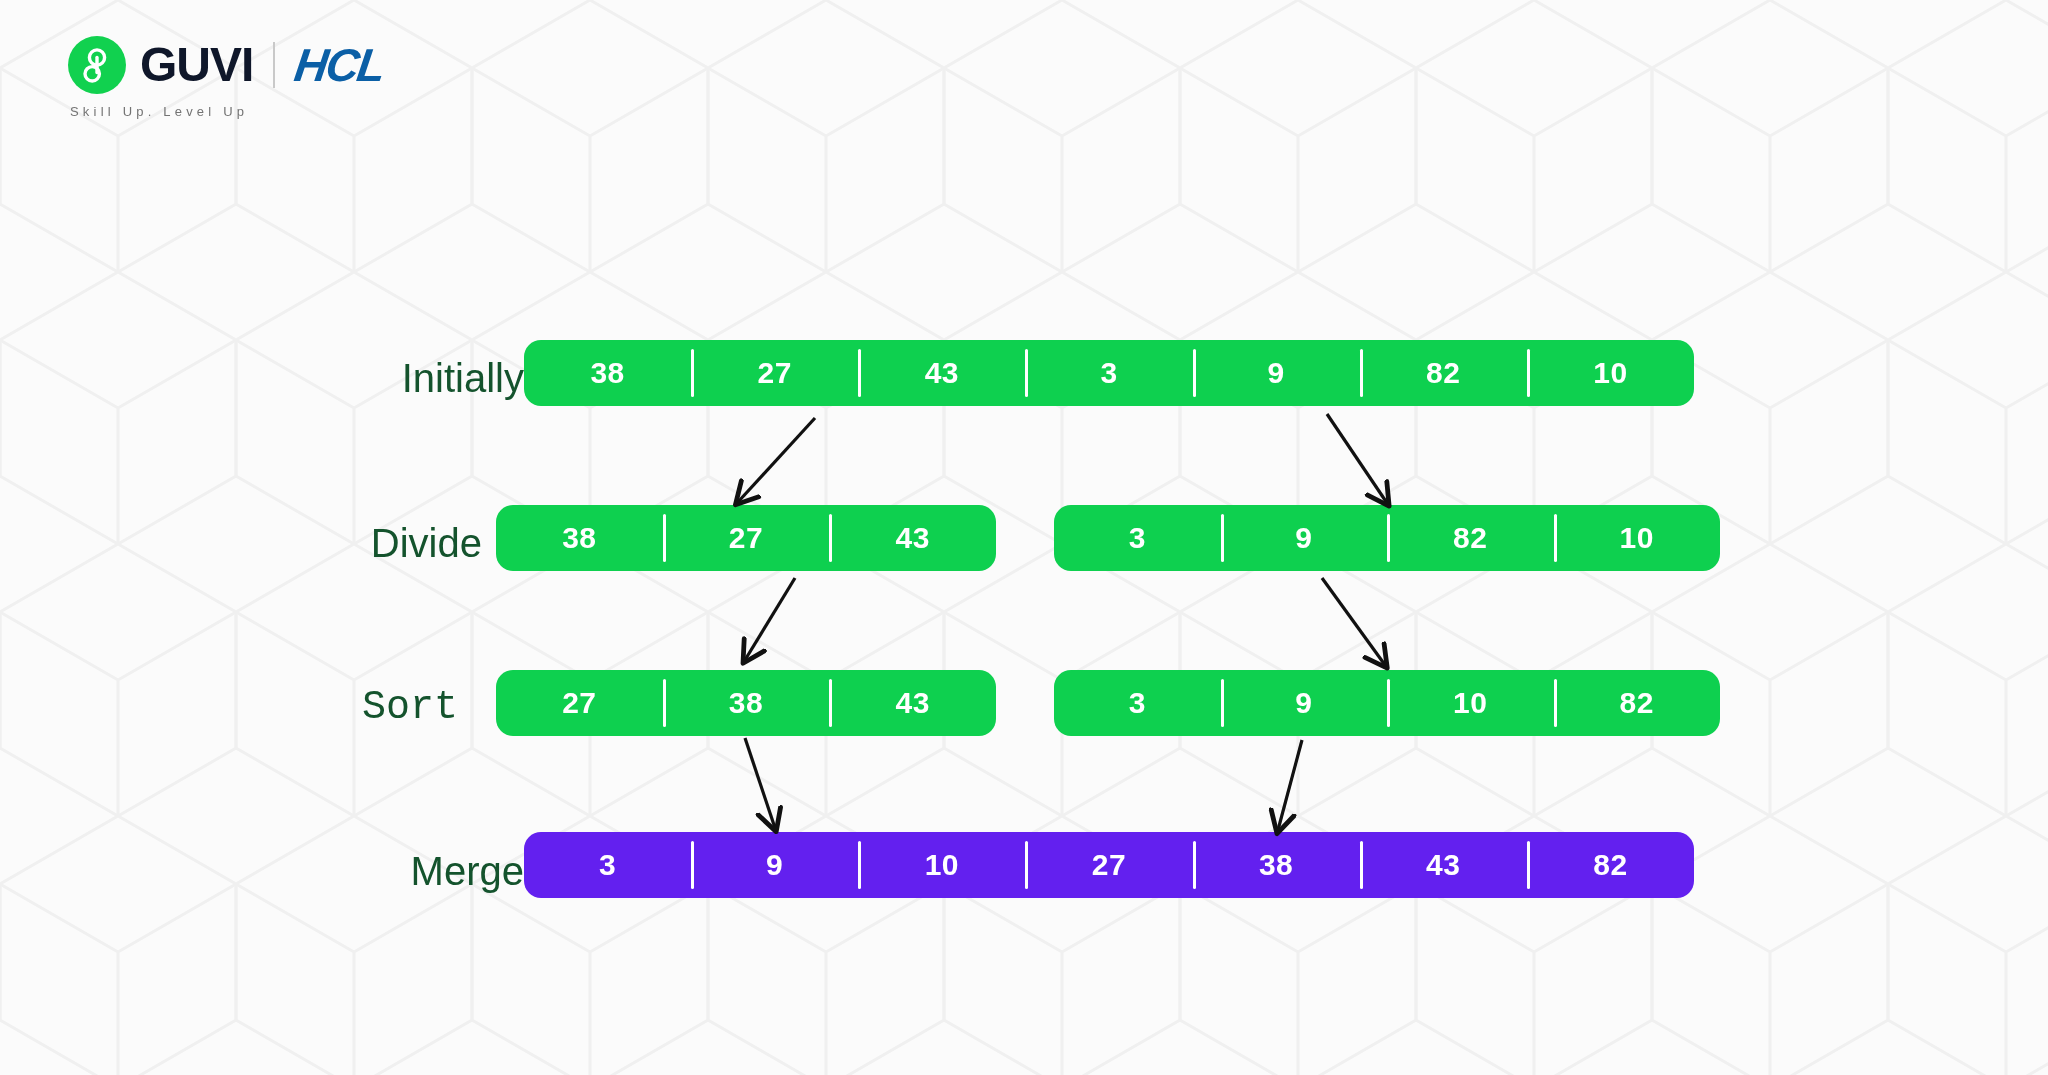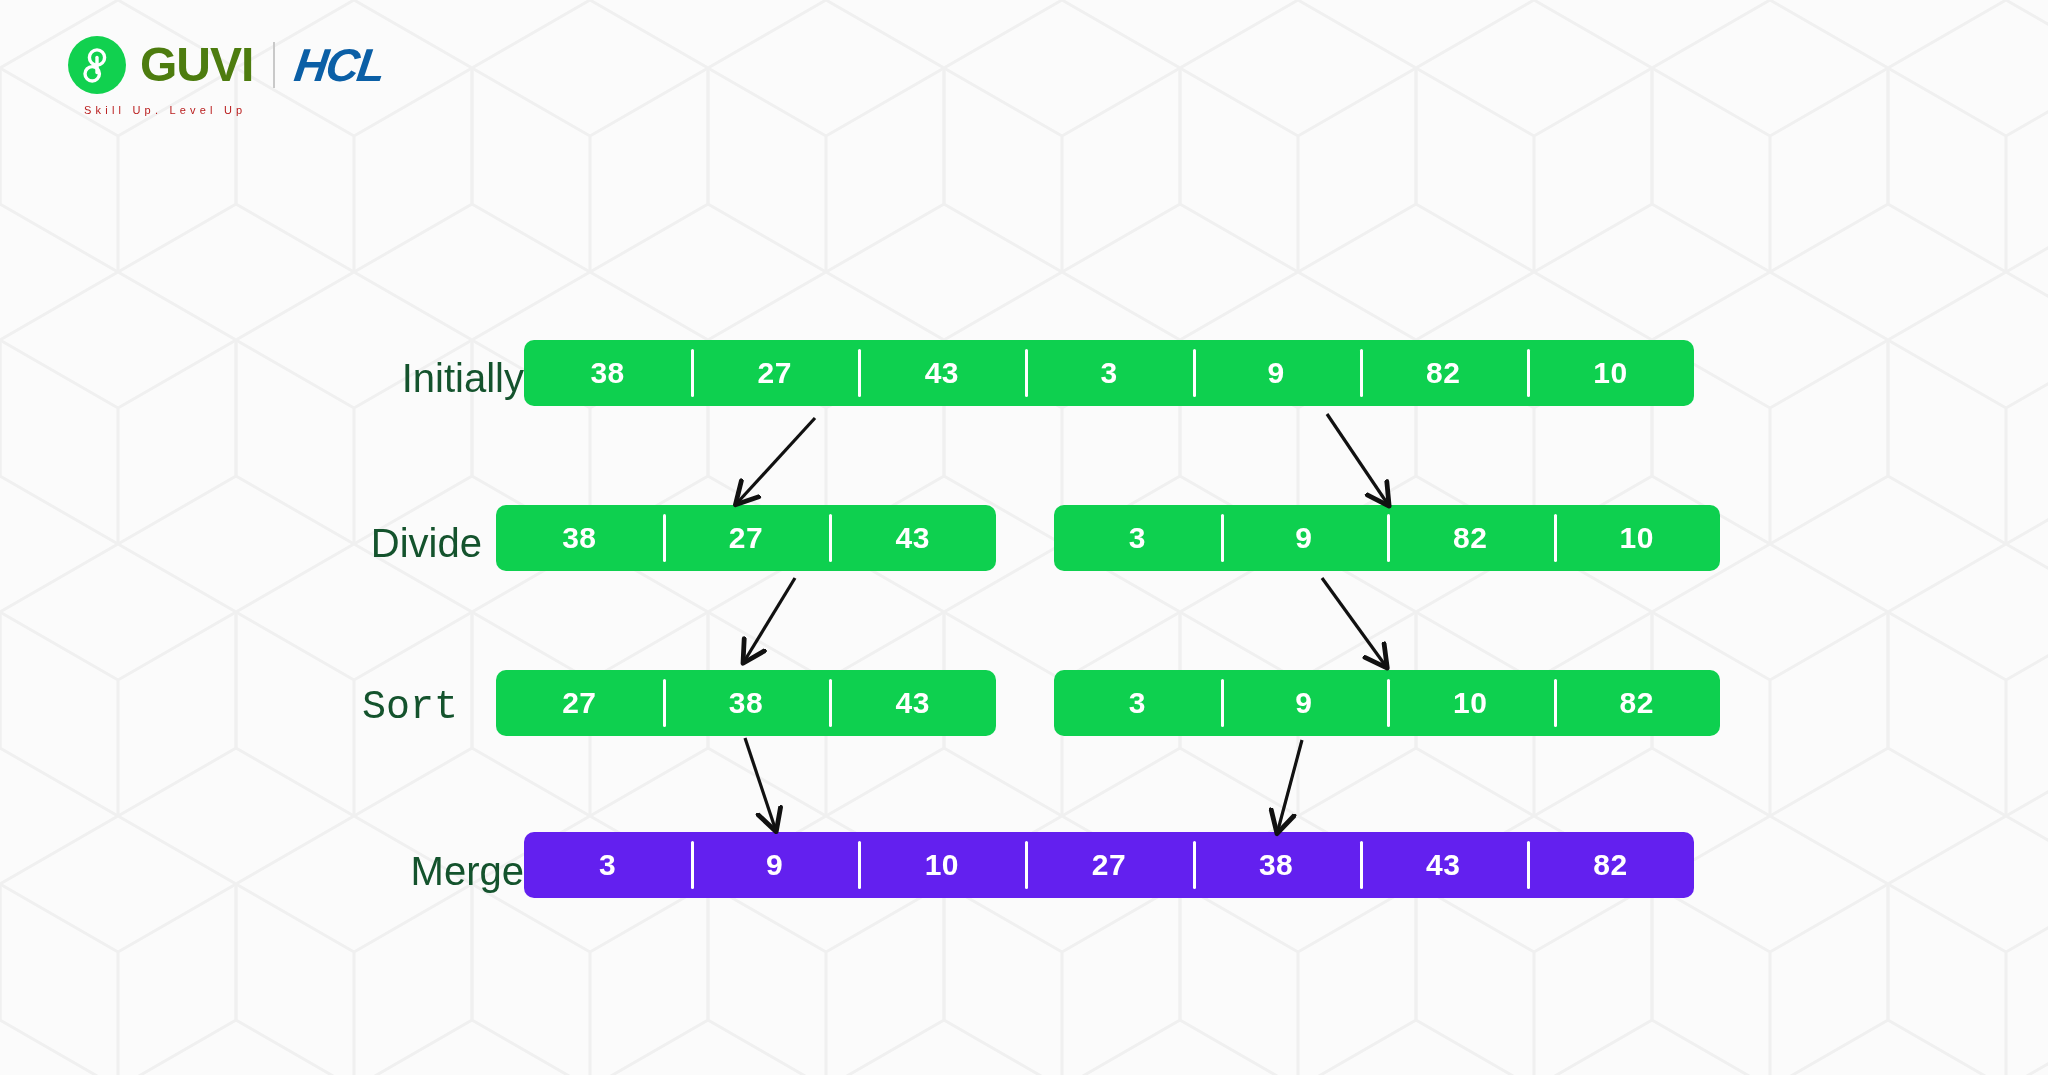--- a/index.html
+++ b/index.html
@@ -54,43 +54,43 @@
     background: #11d14f;
     display: flex;
     align-items: center;
     justify-content: center;
     flex: none;
   }
   .guvi-word {
     font-size: 48px;
     font-weight: bold;
     letter-spacing: -1px;
-    color: #4d7c0f;
+    color: #0f172a;
     line-height: 1;
   }
   .brand-divider {
     width: 2px;
     height: 46px;
     background: #c9c9c9;
     margin: 0 6px;
   }
   .hcl-word {
     font-size: 46px;
     font-weight: bold;
     font-style: italic;
     letter-spacing: -2px;
     color: #0b5fa6;
     line-height: 1;
     transform: skewX(-8deg);
   }
   .brand-tagline {
-    font-size: 11px;
+    font-size: 13px;
     letter-spacing: 4.2px;
-    color: #b91c1c;
-    margin-left: 16px;
+    color: #737373;
+    margin-left: 2px;
     margin-top: 6px;
     white-space: nowrap;
   }
 
   
   .page-title {
     position: absolute;
     top: 142px;
     left: 0;
     width: 2048px;
@@ -113,21 +113,21 @@
     color: #14532d;
     text-align: right;
     white-space: nowrap;
     line-height: 1;
   }
 
   .bar {
     position: absolute;
     display: flex;
     align-items: stretch;
-    border-radius: 10px;
+    border-radius: 17px;
     overflow: hidden;
     height: 66px;
   }
   .bar.green { background: #0ed04f; }
   .bar.purple { background: #6320ef; }
 
   .cell {
     flex: 1 1 0;
     display: flex;
     align-items: center;

